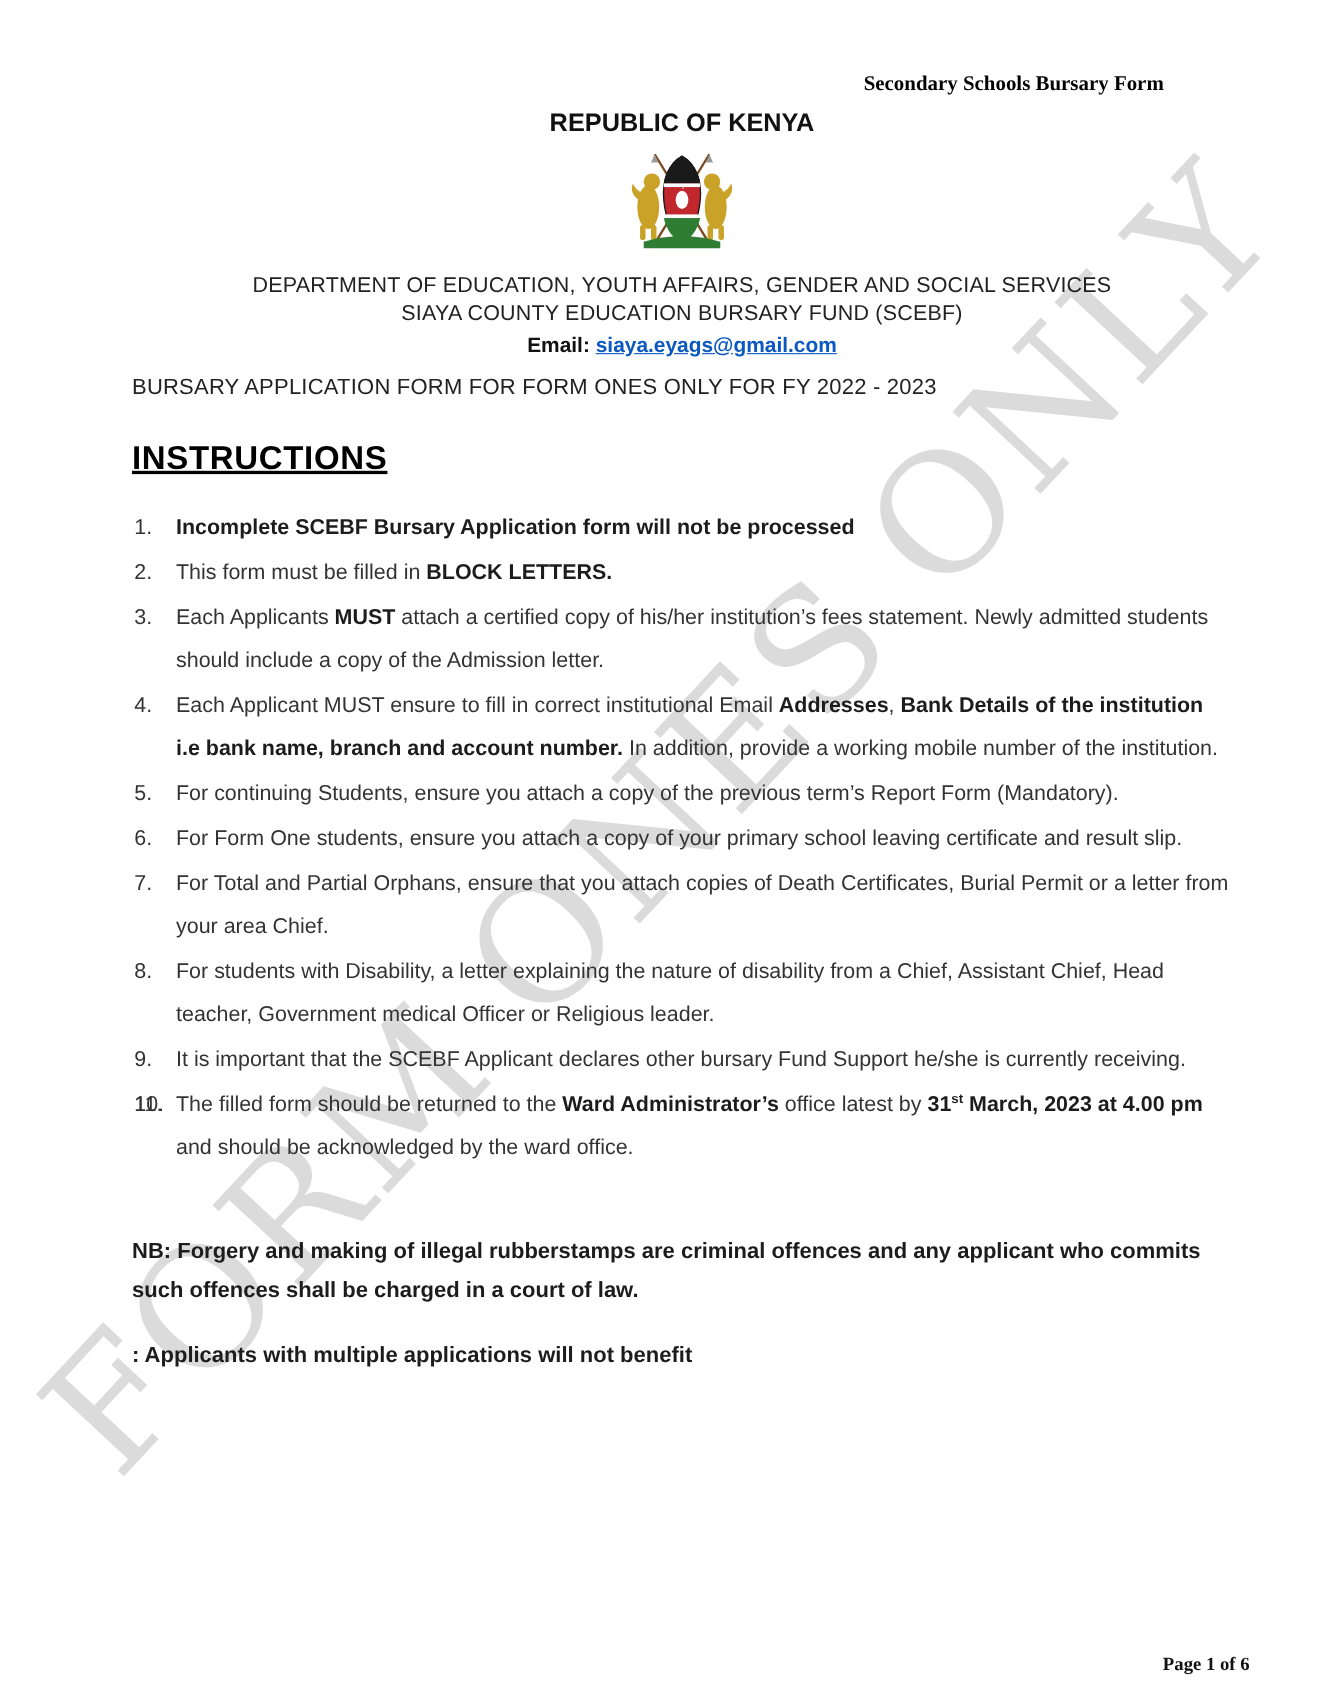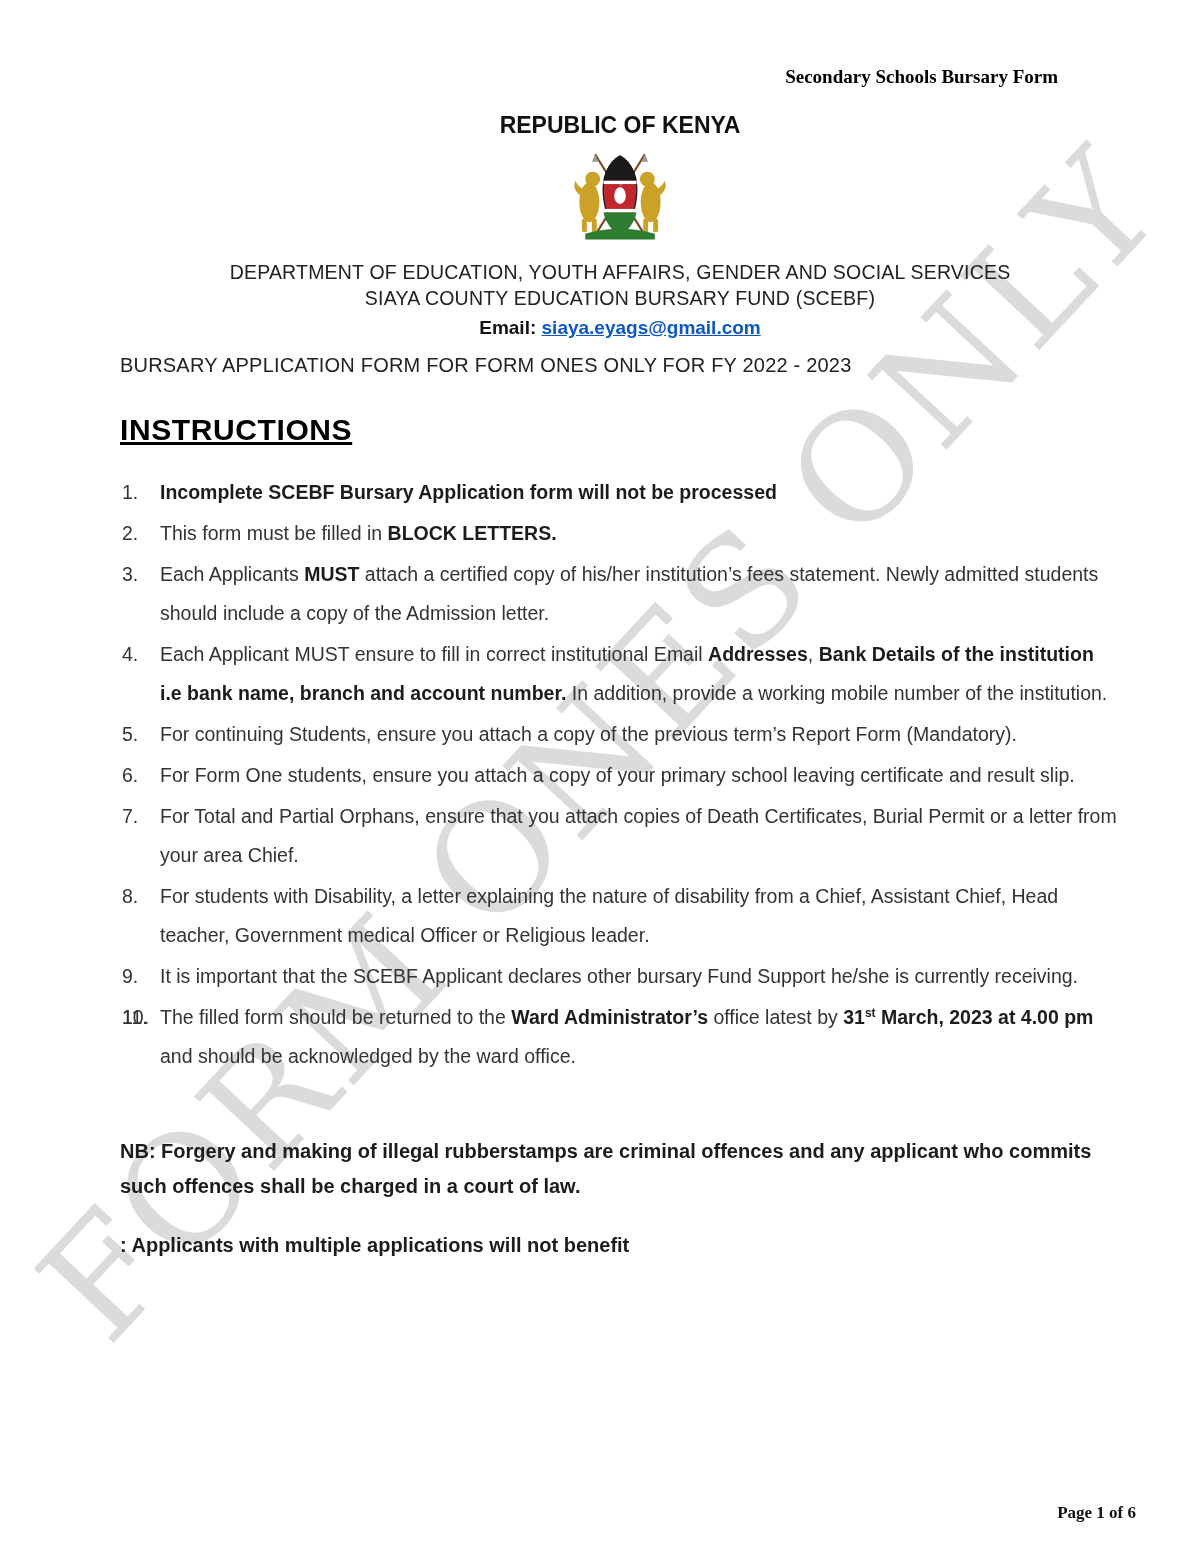--- a/index.html
+++ b/index.html
@@ -13,21 +13,21 @@
     transform:translate(-50%,-50%) rotate(-47deg);
     font-family:"DejaVu Serif",serif;
     font-size:150px;letter-spacing:4px;white-space:nowrap;
     color:rgba(135,135,135,0.30);z-index:0;user-select:none;
   }
   .doc-label{
     position:absolute;top:30px;right:142px;
     font-family:"Liberation Serif",serif;font-weight:bold;
     font-size:19px;color:#000;z-index:2;margin-top:36px;
   }
-  .content{position:absolute;top:112px;left:120px;right:80px;z-index:1;}
+  .content{position:absolute;top:98px;left:120px;right:80px;z-index:1;}
   .republic{text-align:center;font-size:23px;font-weight:bold;color:#111;margin:0 0 8px;}
   .logo-wrap{text-align:center;margin:0 0 16px;}
   .county{text-align:center;font-size:21px;font-weight:bold;color:#111;margin:16px 0 8px;letter-spacing:.3px;}
   .dept,.fund{text-align:center;font-size:19.5px;color:#222;margin:3px 0;letter-spacing:.2px;}
   .email-line{text-align:center;font-size:19px;margin:7px 0 0;}
   .email-label{font-weight:bold;color:#111;}
   .email-link{color:#0a58c0;font-weight:bold;text-decoration:underline;}
   .form-line{font-size:20px;color:#222;margin:15px 0 0;letter-spacing:.2px;}
   .instructions-heading{
     font-size:30px;font-weight:bold;color:#000000;

